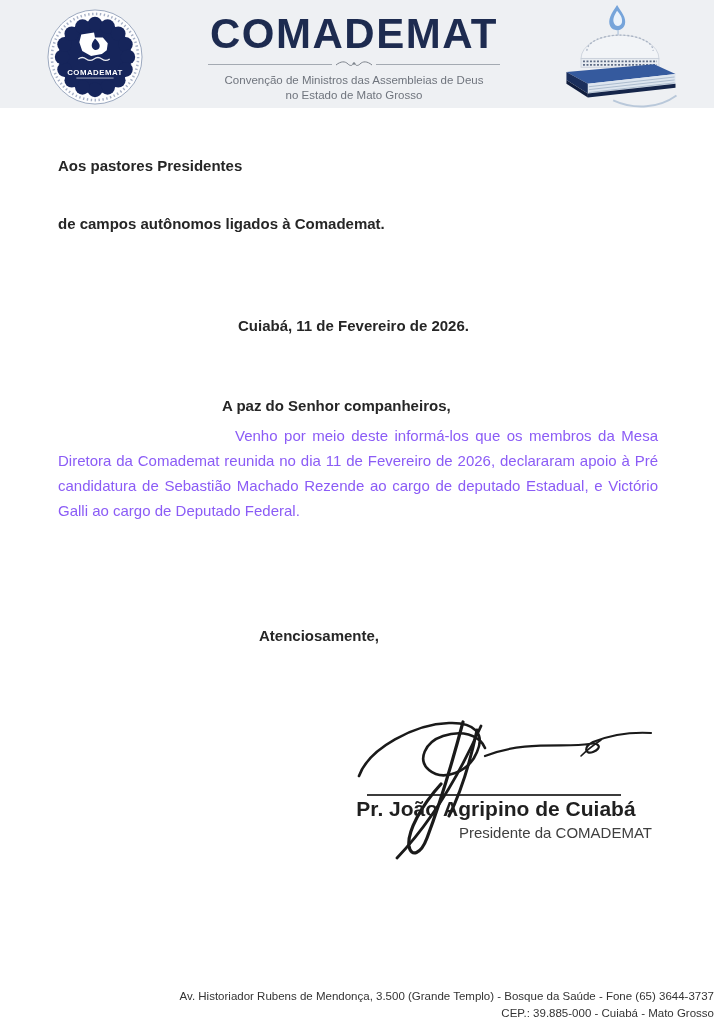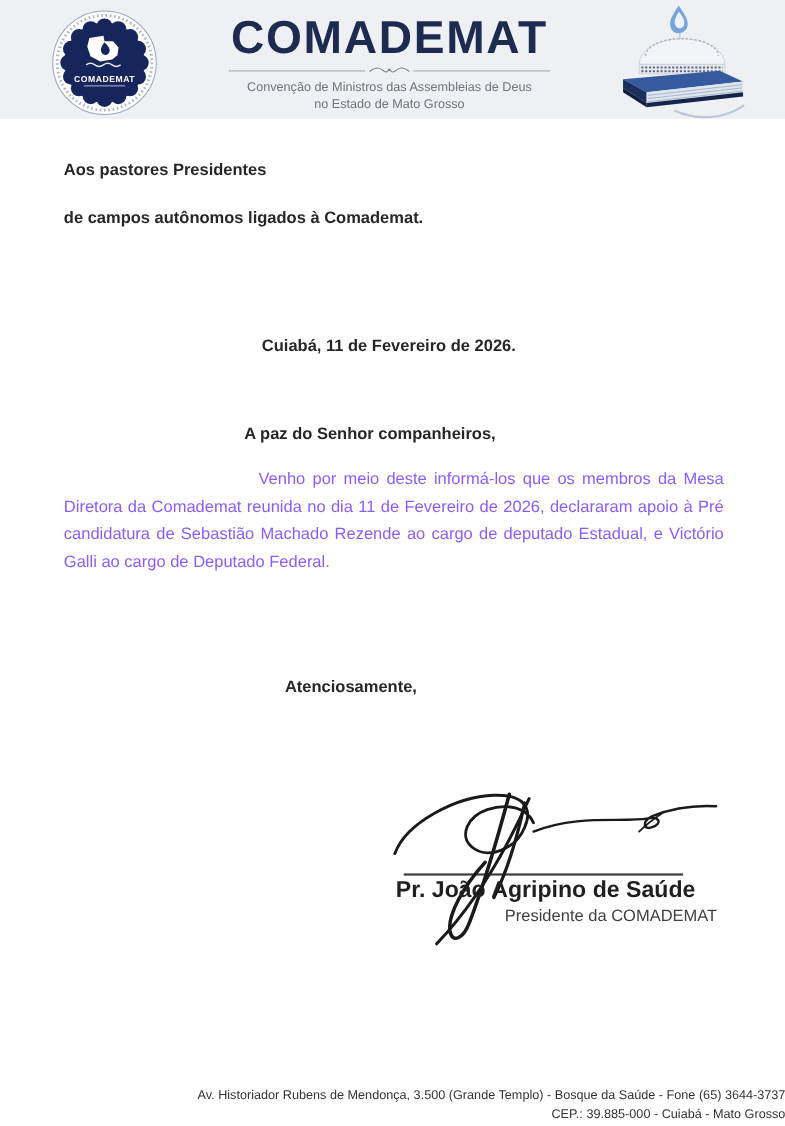--- a/index.html
+++ b/index.html
@@ -34,21 +34,21 @@
   .header-divider .ornament{
     position:absolute;left:50%;top:0;transform:translateX(-50%);
     background:#eef0f3;padding:0 3px;
   }
   .header-sub{
     font-size:11.5px;color:#6f747d;line-height:15px;
   }
 
   
   .body-text{
-    font-size:15px;font-weight:700;color:#262626;white-space:nowrap;
+    font-size:15px;font-weight:700;color:#262626;white-space:nowrap;margin-top:11px;
   }
   .paragraph{
     left:58px;top:423px;width:600px;
     font-size:15px;font-weight:400;color:#8b5cf6;
     line-height:25px;text-align:justify;text-indent:177px;
   }
 
   
   .sig-underline{
     left:367px;top:794px;width:254px;height:0;
@@ -143,21 +143,21 @@
       <polygon points="32,84 122,74 122,84 32,94" fill="#dde5ef"></polygon>
       <path d="M33,87 L121,77 M33,90 L121,80 M33,93 L121,83" stroke="#9fb0c5" stroke-width="0.8"></path>
       <polygon points="32,94 122,84 122,88 32,98" fill="#15254a"></polygon>
       <polygon points="10,80 32,94 32,98 10,84" fill="#101d3d"></polygon>
 
       <path d="M58,101 C80,111 105,109 123,96" fill="none" stroke="#b9c8da" stroke-width="2"></path>
     </svg>
   </div>
 
   <div class="abs body-text" style="left:58px;top:146px;">Aos pastores Presidentes</div>
-  <div class="abs body-text" style="left:58px;top:190px;">de campos autônomos ligados à Comademat.</div>
+  <div class="abs body-text" style="left:58px;top:204px;">de campos autônomos ligados à Comademat.</div>
 
   <div class="abs body-text" style="left:238px;top:306px;">Cuiabá, 11 de Fevereiro de 2026.</div>
 
   <div class="abs body-text" style="left:222px;top:386px;">A paz do Senhor companheiros,</div>
 
   <div class="abs paragraph">Venho por meio deste informá-los que os membros da Mesa Diretora da Comademat reunida no dia 11 de Fevereiro de 2026, declararam apoio à Pré candidatura de Sebastião Machado Rezende ao cargo de deputado Estadual, e Victório Galli ao cargo de Deputado Federal.</div>
 
   <div class="abs body-text" style="left:259px;top:616px;">Atenciosamente,</div>
 
   <div class="abs sig-underline"></div>
@@ -170,21 +170,21 @@
       <path stroke-width="3.2" d="M118,22 C110,52 98,96 82,138 C76,154 66,158 64,146 C62,132 76,106 96,84"></path>
       <path stroke-width="3" d="M132,30 C126,58 116,92 104,116"></path>
 
       <path stroke-width="2.8" d="M136,26 C120,62 92,116 52,158"></path>
 
       <path stroke-width="2.2" d="M140,56 C180,40 222,48 244,44 C254,42 258,48 248,52 C240,55 238,47 248,42 C268,34 288,32 306,33"></path>
       <path stroke-width="1.6" d="M236,56 C242,50 250,44 256,40"></path>
     </g>
   </svg>
 
-  <div class="abs sig-name">Pr. João Agripino de Saúde</div>
+  <div class="abs sig-name">Pr. João Agripino de Cuiabá</div>
   <div class="abs sig-role">Presidente da COMADEMAT</div>
 
   <div class="abs footer">
     <div>Av. Historiador Rubens de Mendonça, 3.500 (Grande Templo) - Bosque da Saúde - Fone (65) 3644-3737</div>
     <div>CEP.: 39.885-000 - Cuiabá - Mato Grosso</div>
   </div>
 
 </div>
 
 </body></html>

